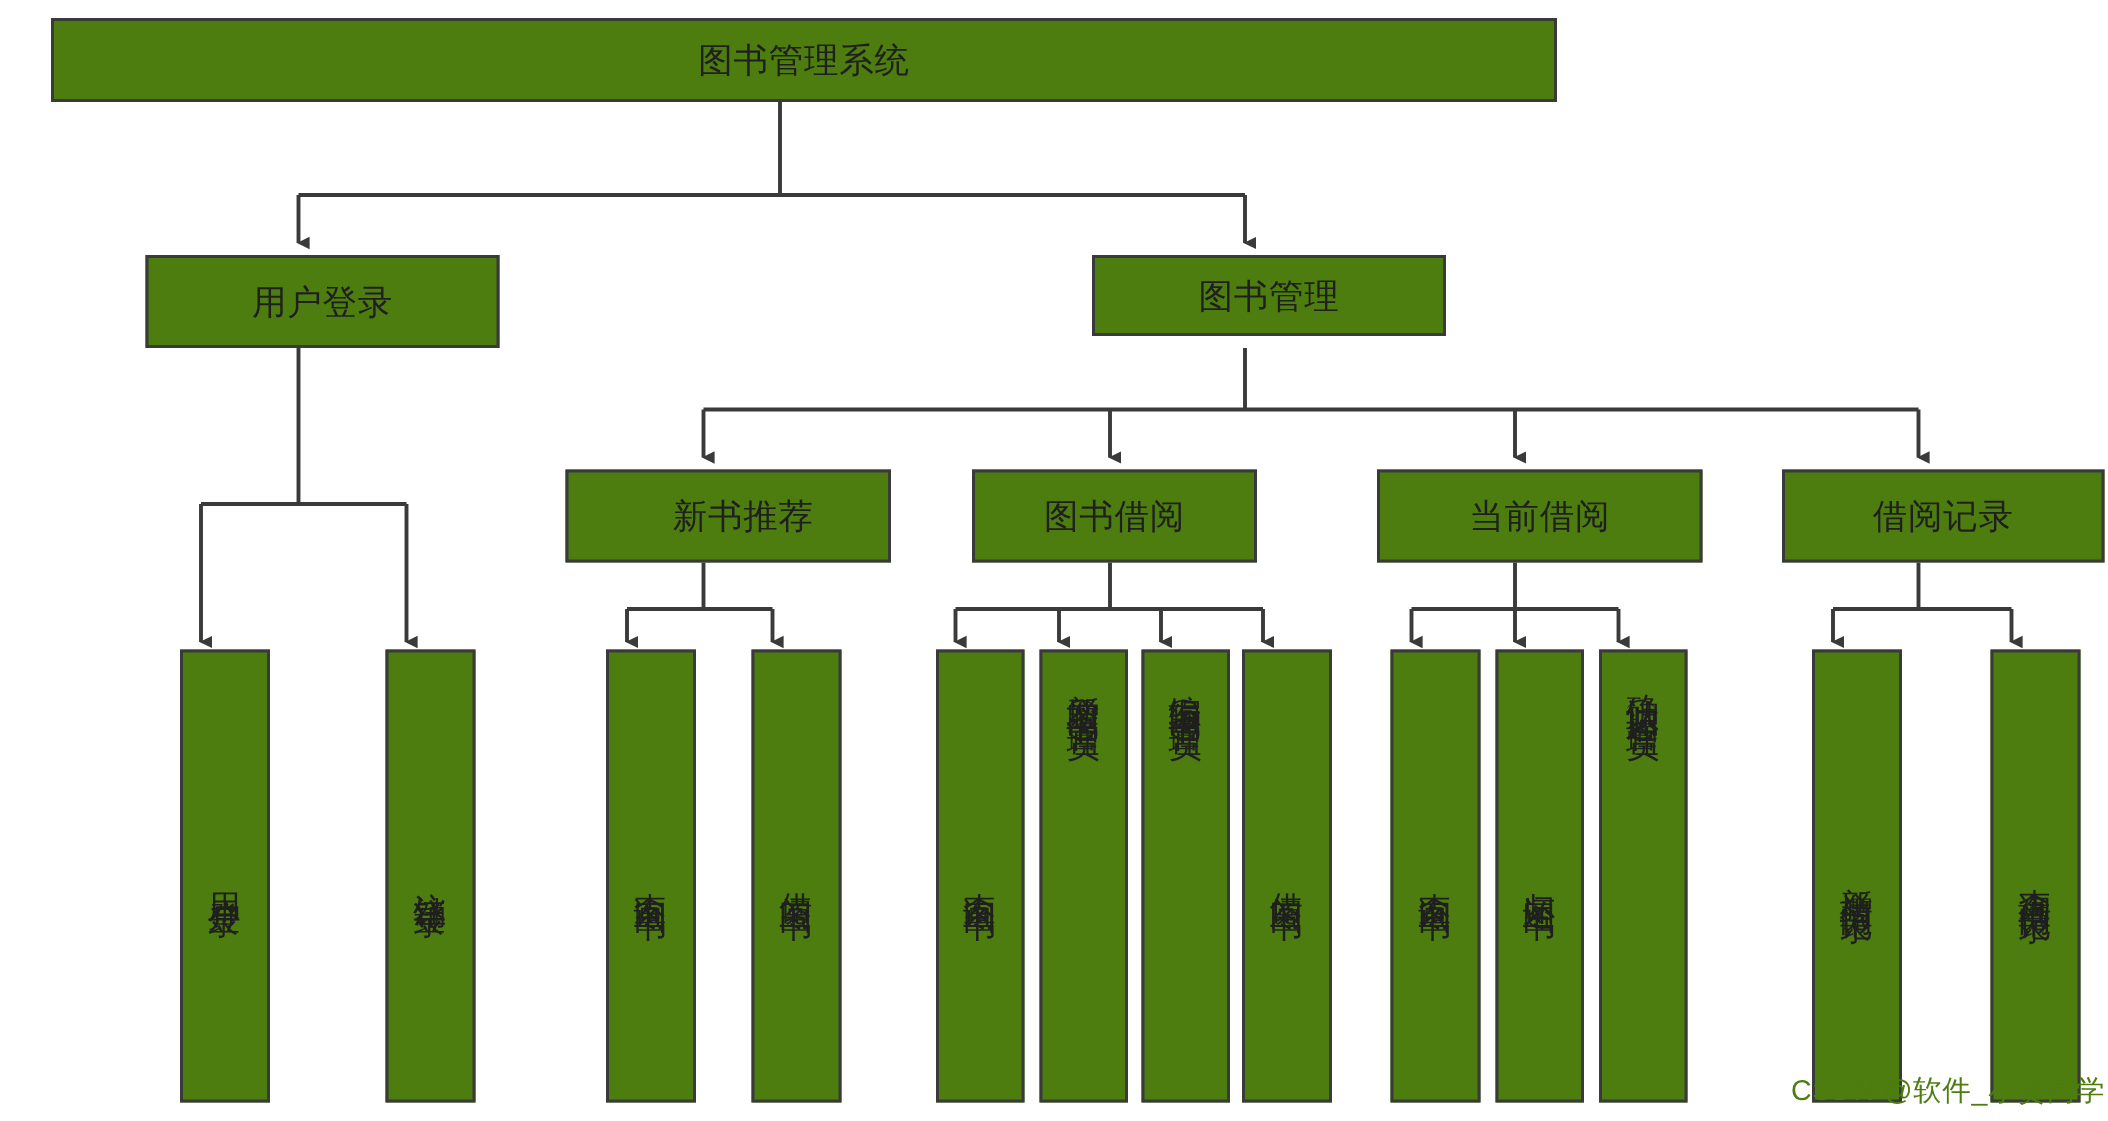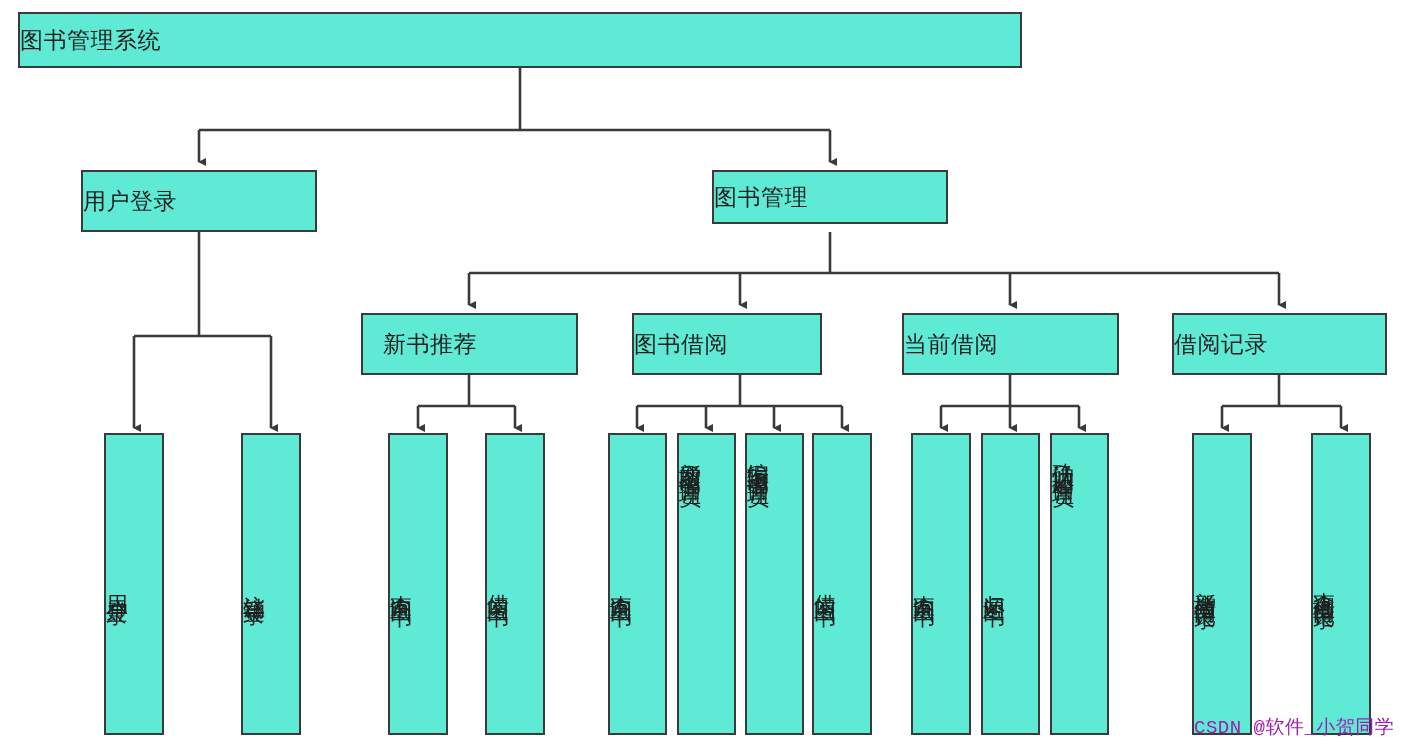--- a/index.html
+++ b/index.html
@@ -23,26 +23,27 @@
     left: 0;
     top: 0;
     width: 1405px;
     height: 747px;
     pointer-events: none;
   }
   .node {
     position: absolute;
     box-sizing: border-box;
     border: 2.5px solid #3a3a3a;
-    background: #5eead4;
+    background: #4d7c0f;
     display: flex;
     align-items: center;
-    justify-content: flex-start;
+    justify-content: center;
     color: #1c1c1c;
     z-index: 2;
+    margin-left: 16px;
   }
   .node-label {
     display: block;
     text-align: center;
     line-height: 1.22;
     letter-spacing: 0.5px;
     color: #1f1f1f;
   }
   
   .node.horiz .node-label {
@@ -67,25 +68,24 @@
     max-height: 285px;
     white-space: nowrap;
   }
   .node.vert.centered {
     align-items: center;
     padding-top: 0;
   }
   .watermark {
     position: absolute;
     font-size: 19px;
-    color: #a21caf;
+    color: #4d7c0f;
     white-space: nowrap;
     z-index: 5;
     letter-spacing: 0.5px;
-    font-family: Liberation Mono, monospace;
   }
 </style>
 </head>
 <body>
 
 <div id="diagram-root">
 
   <svg id="edge-layer" viewBox="0 0 1405 747" xmlns="http://www.w3.org/2000/svg">
     <defs>
       <marker id="arrowhead" markerWidth="9" markerHeight="9" refX="4.5" refY="7.4" orient="auto" markerUnits="userSpaceOnUse">

